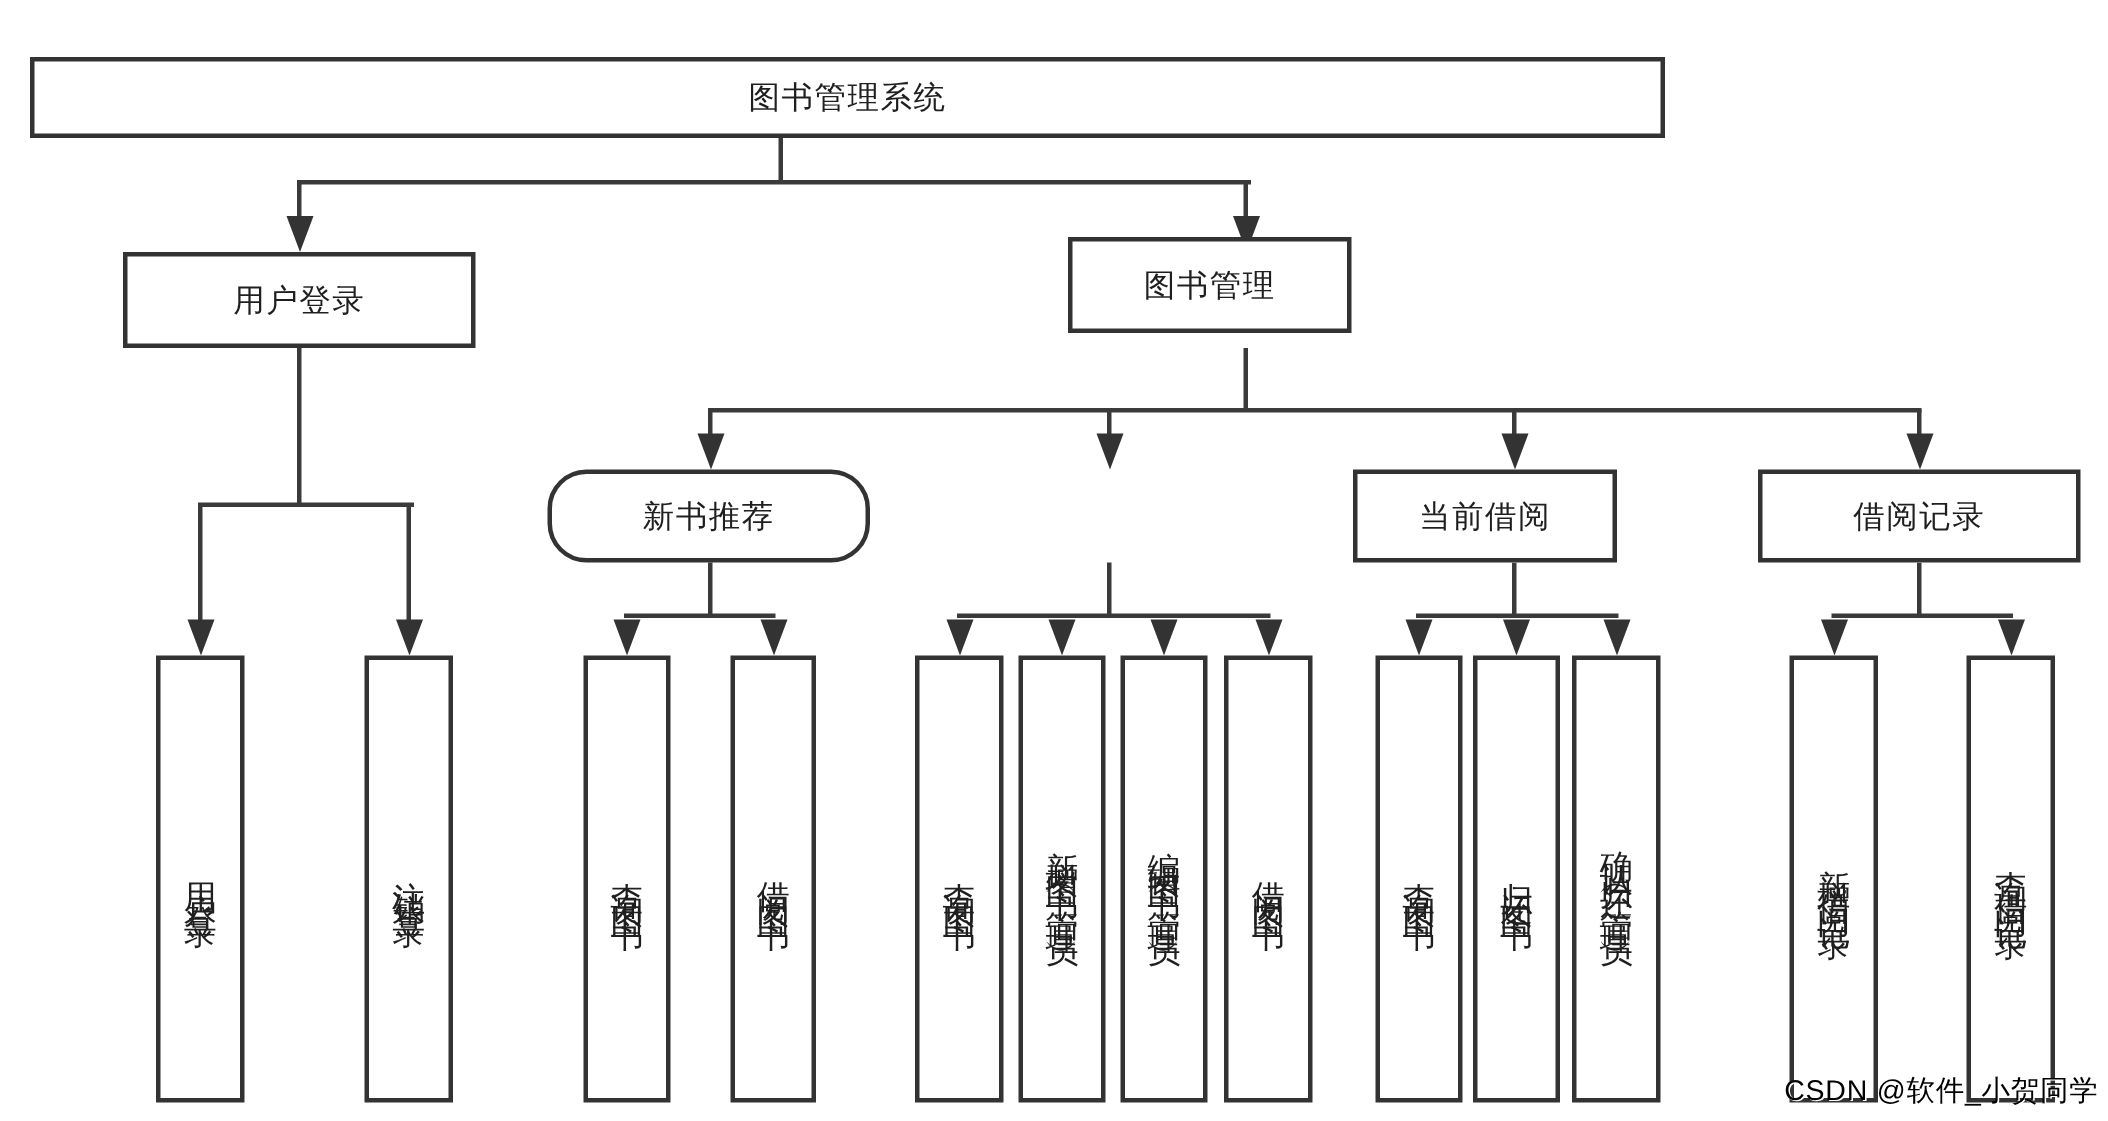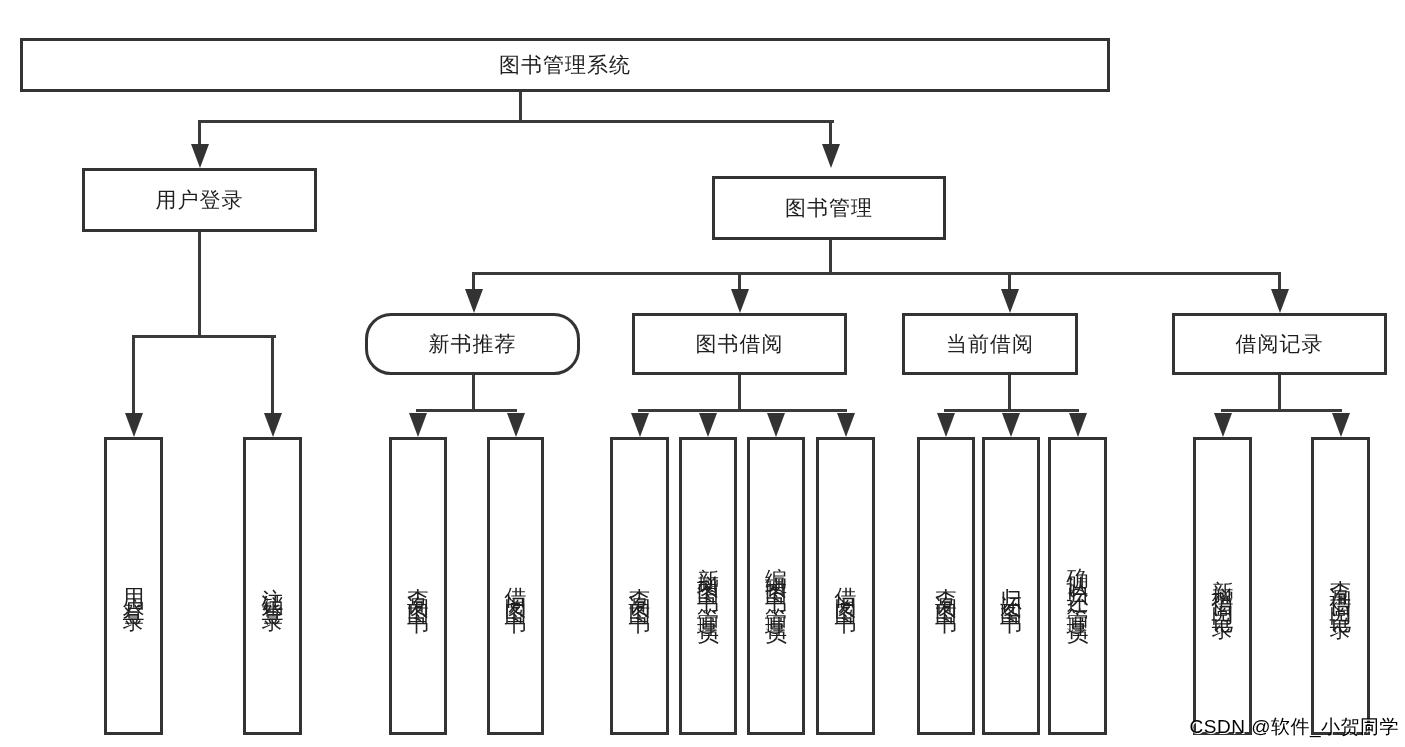--- a/index.html
+++ b/index.html
@@ -103,23 +103,22 @@
     <div class="arrow" style="left: 699px; top: 413px;"></div>
     <div class="arrow" style="left: 767px; top: 413px;"></div>
     <div class="arrow" style="left: 837px; top: 413px;"></div>
     <div class="arrow" style="left: 937px; top: 413px;"></div>
     <div class="arrow" style="left: 1002px; top: 413px;"></div>
     <div class="arrow" style="left: 1069px; top: 413px;"></div>
     <div class="arrow" style="left: 1214px; top: 413px;"></div>
     <div class="arrow" style="left: 1332px; top: 413px;"></div>
     <div class="node node-h" style="left: 20px; top: 14px; width: 1090px; height: 54px; margin-top: 24px;">图书管理系统</div>
     <div class="node node-h" style="left: 82px; top: 168px; width: 235px; height: 64px;">用户登录</div>
-    <div class="node node-h" style="left: 712px; top: 176px; width: 234px; height: 64px;">图书管理</div>
+    <div class="node node-h" style="left: 712px; top: 158px; width: 189px; height: 64px;">图书管理</div>
     <div class="node node-h" style="left: 365px; top: 313px; width: 215px; height: 62px; border-radius: 26px;">新书推荐</div>
-    <div class="node node-h" style="left: 632px; top: 313px; width: 215px; height: 62px;">图书借阅</div>
     <div class="node node-h" style="left: 902px; top: 313px; width: 176px; height: 62px;">当前借阅</div>
     <div class="node node-h" style="left: 1172px; top: 313px; width: 215px; height: 62px;">借阅记录</div>
     <div class="node node-v" style="left: 104px; top: 437px; width: 59px; height: 298px;">用户登录</div>
     <div class="node node-v" style="left: 243px; top: 437px; width: 59px; height: 298px;">注销登录</div>
     <div class="node node-v" style="left: 389px; top: 437px; width: 58px; height: 298px;">查询图书</div>
     <div class="node node-v" style="left: 487px; top: 437px; width: 57px; height: 298px;">借阅图书</div>
     <div class="node node-v" style="left: 610px; top: 437px; width: 59px; height: 298px;">查询图书</div>
     <div class="node node-v" style="left: 679px; top: 437px; width: 58px; height: 298px;">新增图书（管理员）</div>
     <div class="node node-v" style="left: 747px; top: 437px; width: 58px; height: 298px;">编辑图书（管理员）</div>
     <div class="node node-v" style="left: 816px; top: 437px; width: 59px; height: 298px;">借阅图书</div>

